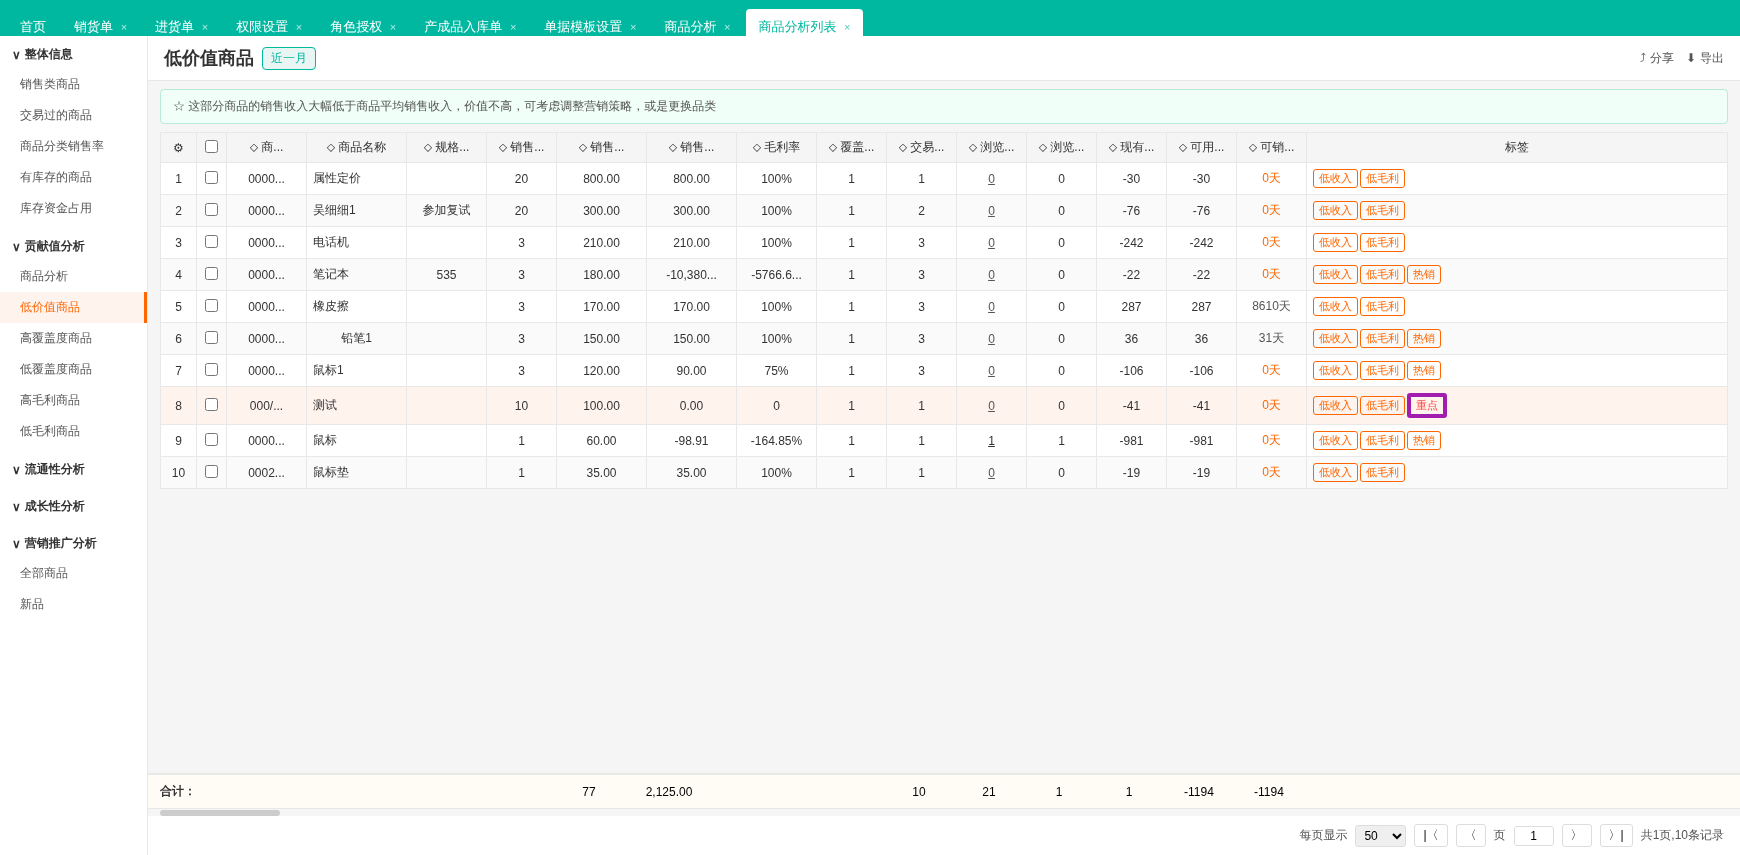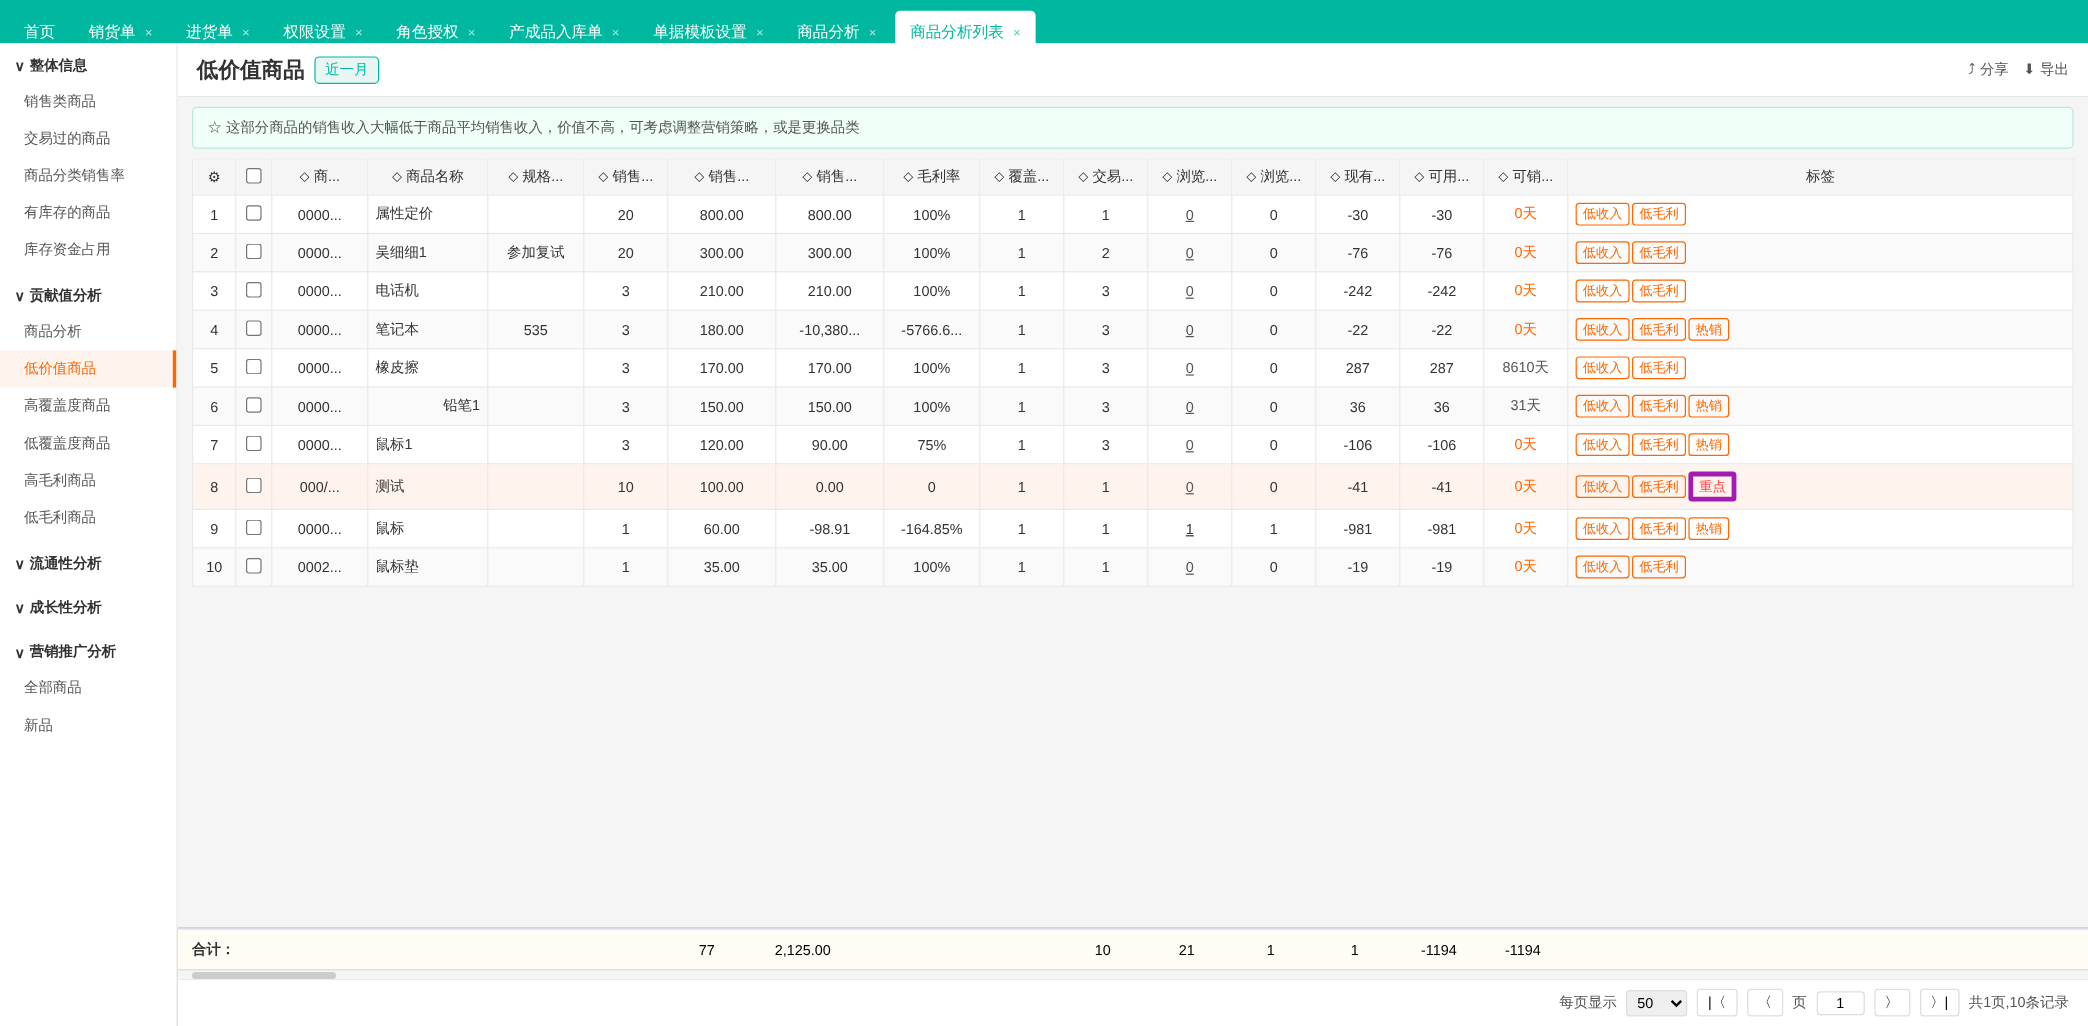--- a/index.html
+++ b/index.html
@@ -510,21 +510,21 @@
     <td>287</td>
     <td style="color:#555">8610天</td>
     <td style="text-align:left"><span class="tag tag-orange">低收入</span><span class="tag tag-orange">低毛利</span></td>
   </tr>
             <tr>
     <td>6</td>
     <td class="checkbox-cell">
       <input type="checkbox" style="">
     </td>
     <td>0000...</td>
-    <td style="text-align:right">铅笔1</td>
+    <td style="text-align:center">铅笔1</td>
     <td></td>
     <td>3</td>
     <td>150.00</td>
     <td>150.00</td>
     <td>100%</td>
     <td>1</td>
     <td>3</td>
     <td><span class="underline-link" style="color:#555">0</span></td>
     <td>0</td>
     <td>36</td>

